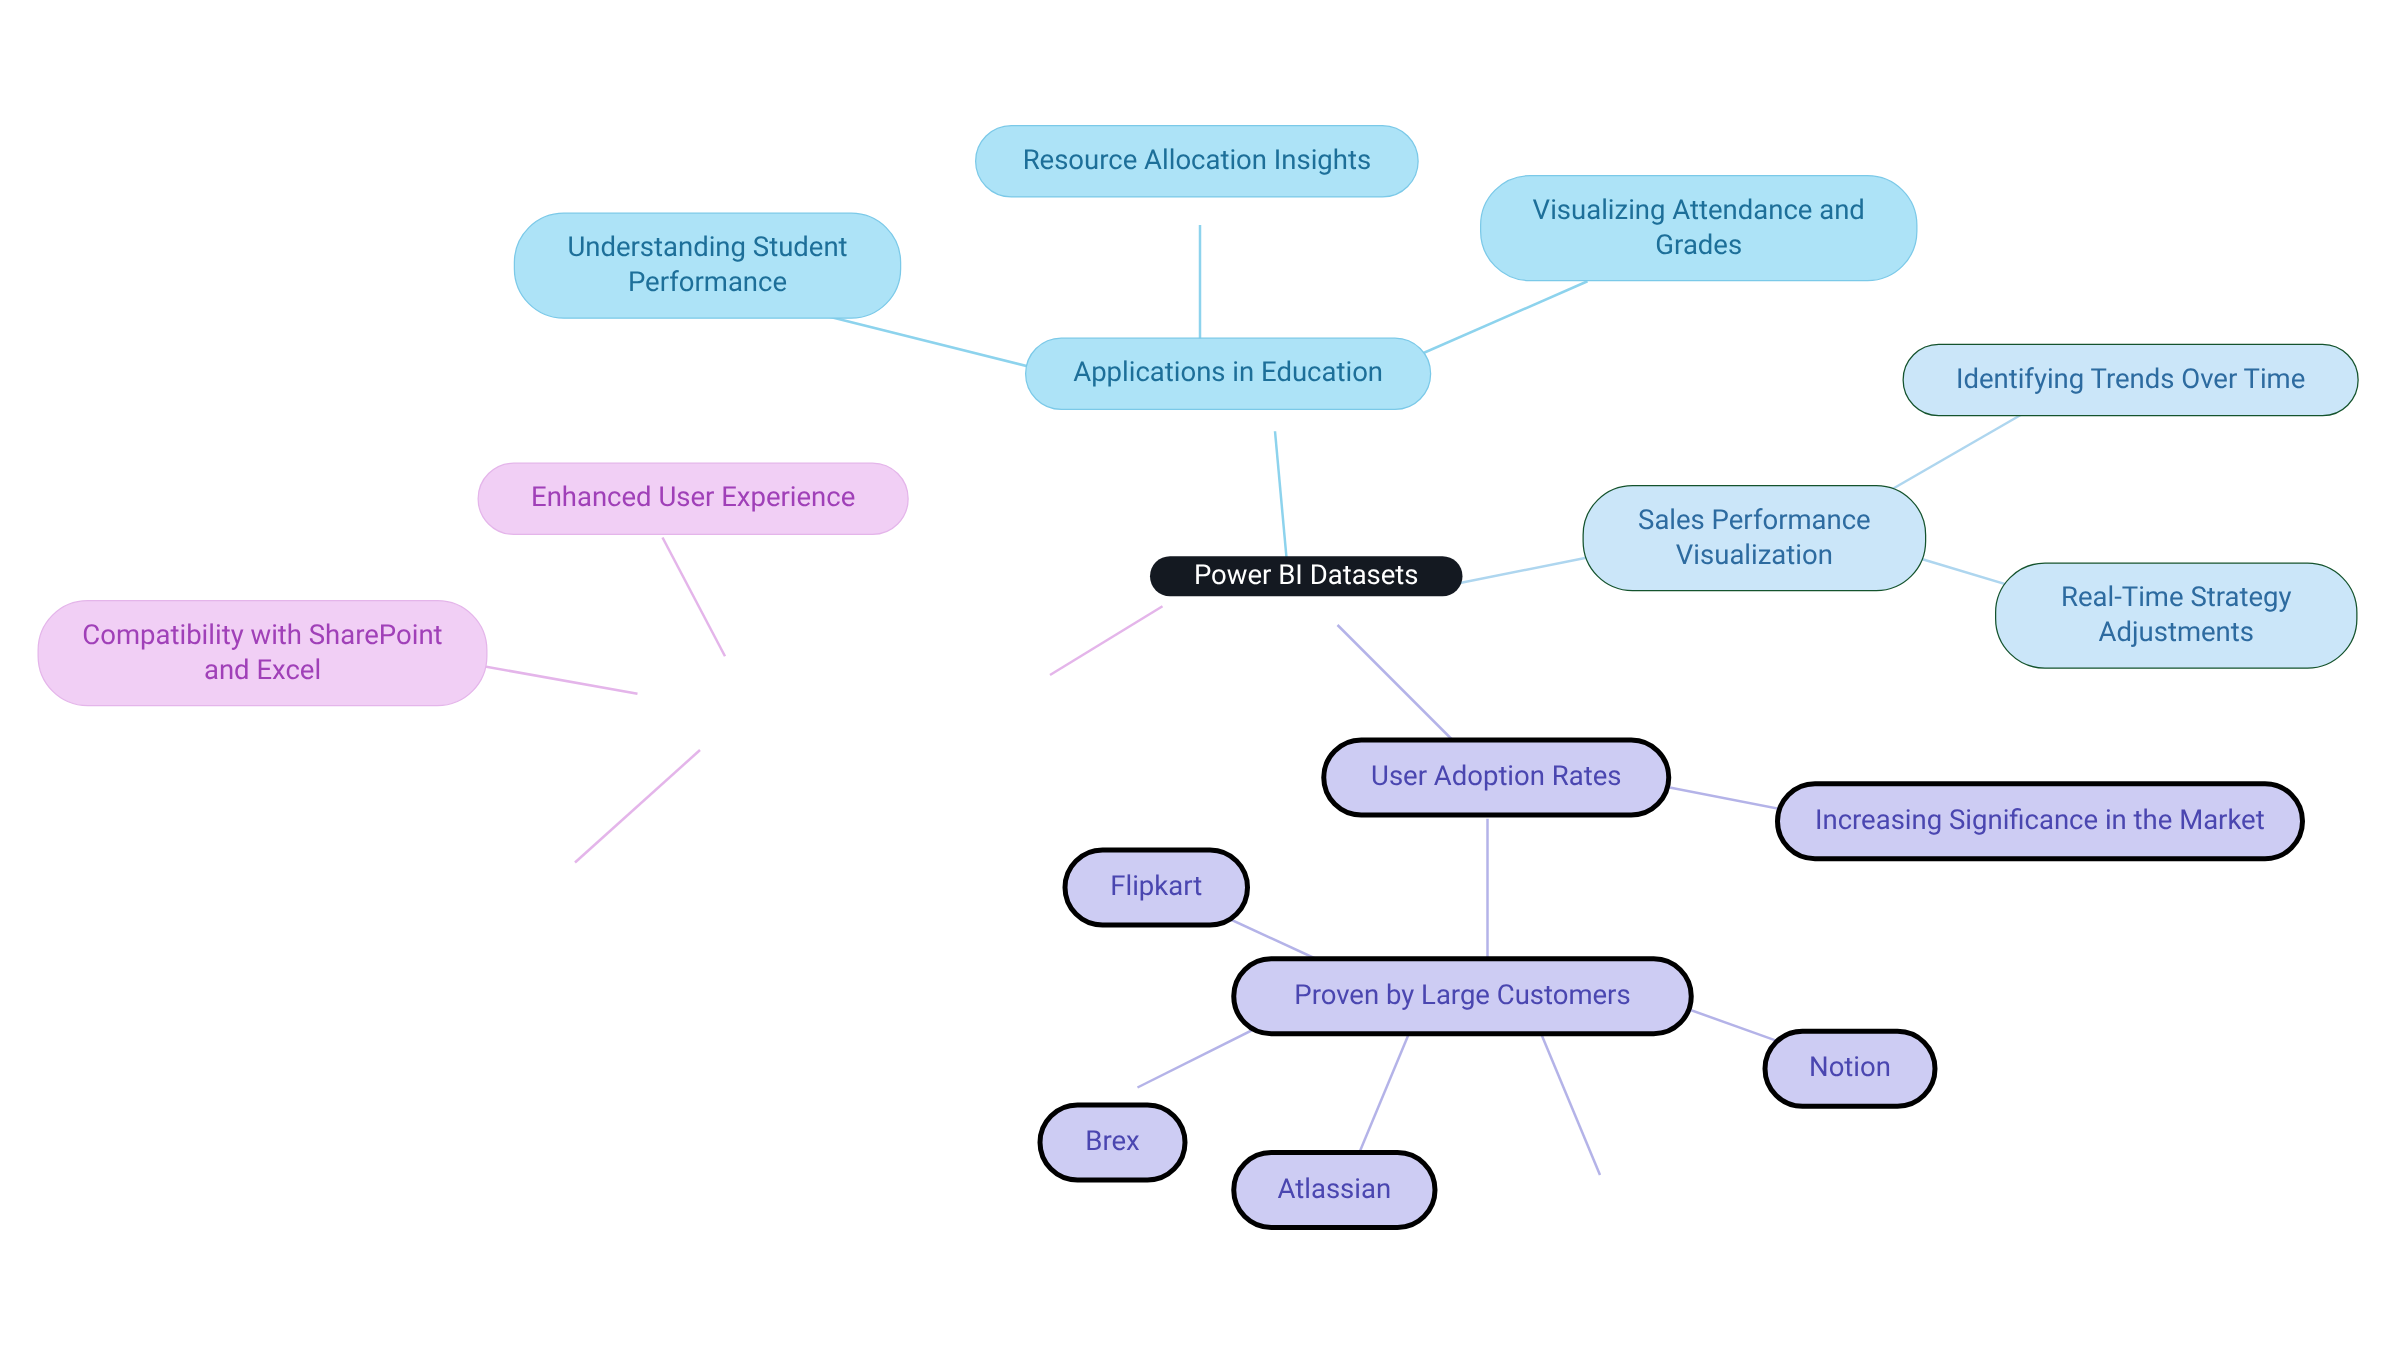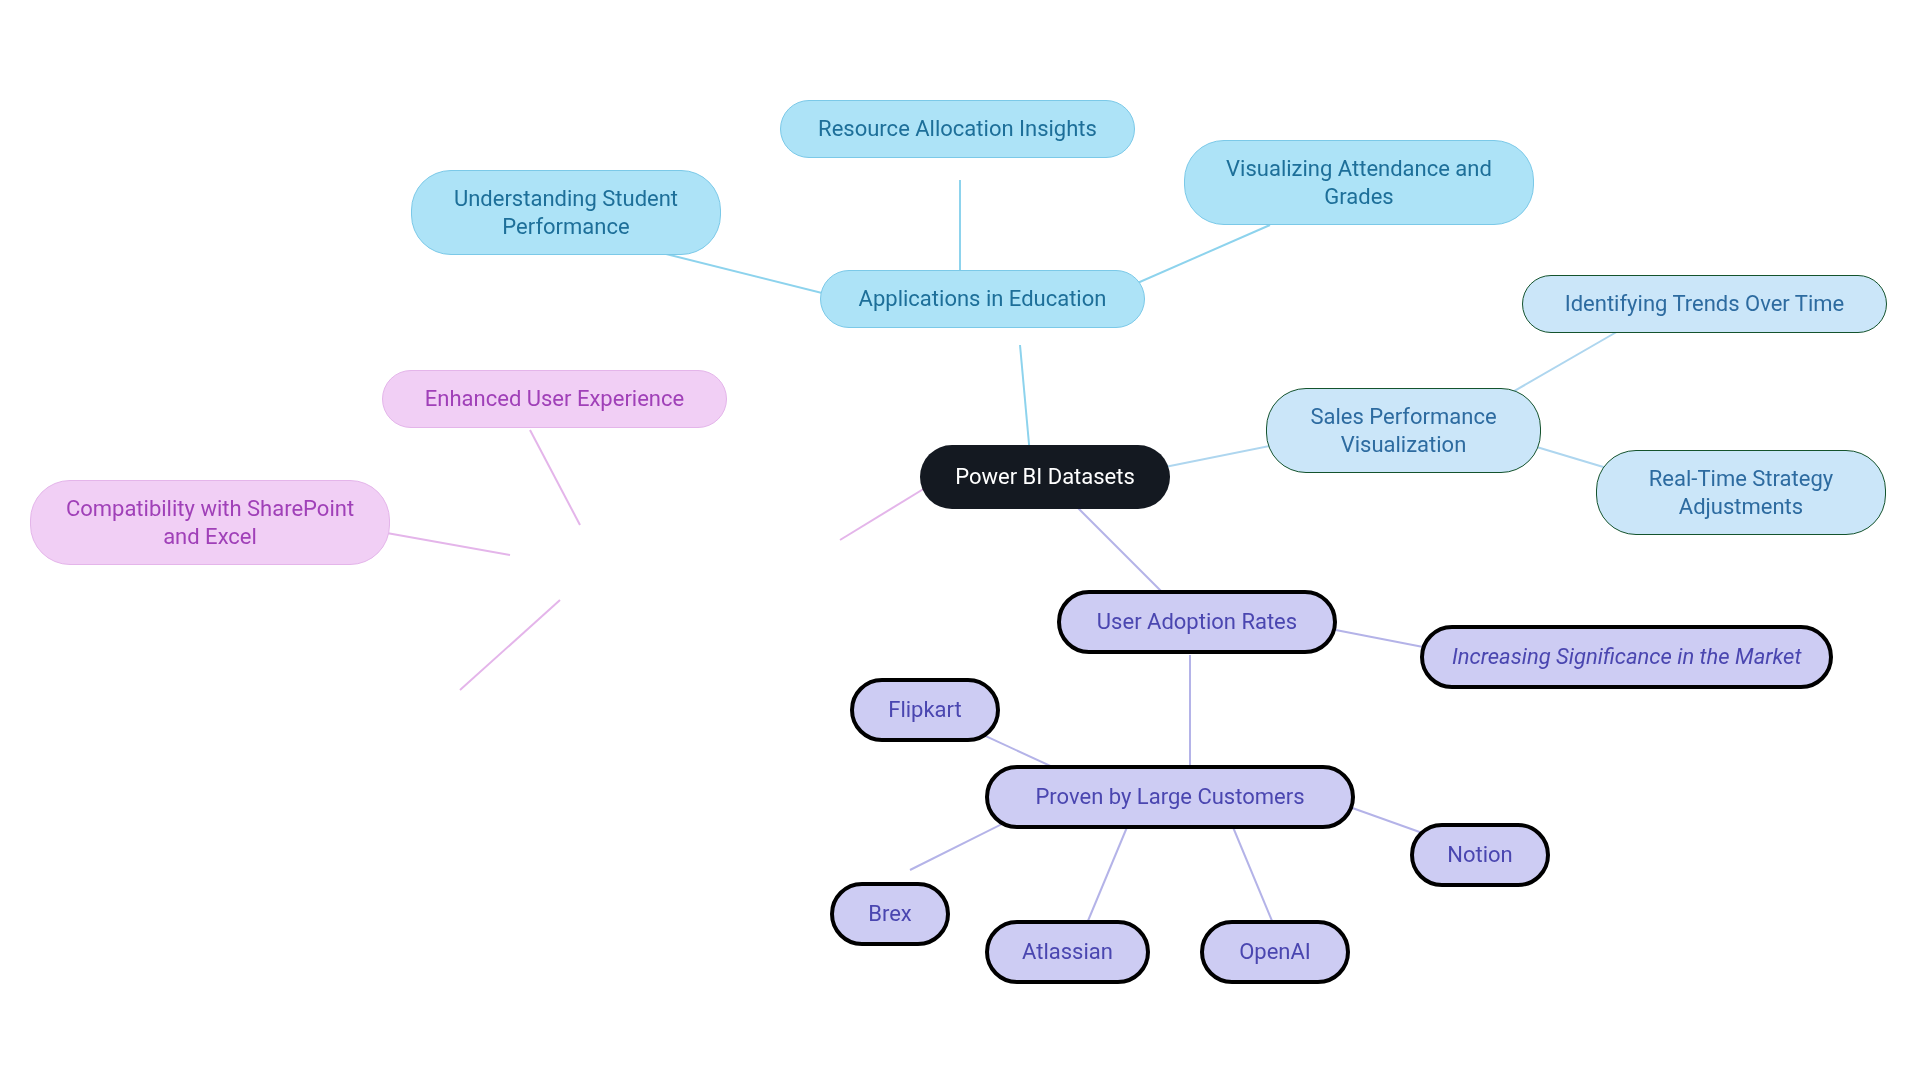--- a/index.html
+++ b/index.html
@@ -33,21 +33,21 @@
     padding: 14px 28px;
     font-size: 22px;
     line-height: 1.25;
     box-sizing: border-box;
     font-weight: 400;
   }
   .node.root {
     background: #141921;
     color: #ffffff;
     font-size: 22px;
-    padding: 18px 30px;
+    padding: 2px 30px;
   }
   
   .node.blue-mid {
     background: #ade3f7;
     border: 1px solid #7bc9e8;
     color: #1d6f99;
   }
   
   .node.lblue {
     background: #cbe6f9;
@@ -111,21 +111,20 @@
   <div class="node blue-mid" style="left:1184px; top:140px; width:350px;">Visualizing Attendance and Grades</div>
 
   <div class="node lblue" style="left:1266px; top:388px; width:275px;">Sales Performance Visualization</div>
   <div class="node lblue" style="left:1522px; top:275px; width:365px;">Identifying Trends Over Time</div>
   <div class="node lblue" style="left:1596px; top:450px; width:290px;">Real-Time Strategy Adjustments</div>
 
   <div class="node pink" style="left:382px; top:370px; width:345px;">Enhanced User Experience</div>
   <div class="node pink" style="left:30px; top:480px; width:360px;">Compatibility with SharePoint and Excel</div>
 
   <div class="node purple" style="left:1057px; top:590px; width:280px;">User Adoption Rates</div>
-  <div class="node purple" style="left:1420px; top:625px; width:360variable;font-style:italic;">Increasing Significance in the Market</div>
+  <div class="node purple" style="left:1420px; top:625px; width:360variable;">Increasing Significance in the Market</div>
   <div class="node purple" style="left:985px; top:765px; width:370px;">Proven by Large Customers</div>
   <div class="node purple" style="left:850px; top:678px; width:150px;">Flipkart</div>
   <div class="node purple" style="left:830px; top:845px; width:120px;margin-top:37px;">Brex</div>
   <div class="node purple" style="left:985px; top:920px; width:165px;">Atlassian</div>
-  <div class="node purple" style="left:1200px; top:920px; width:150px;">OpenAI</div>
   <div class="node purple" style="left:1410px; top:823px; width:140px;">Notion</div>
 
 </div>
 
 </body></html>

